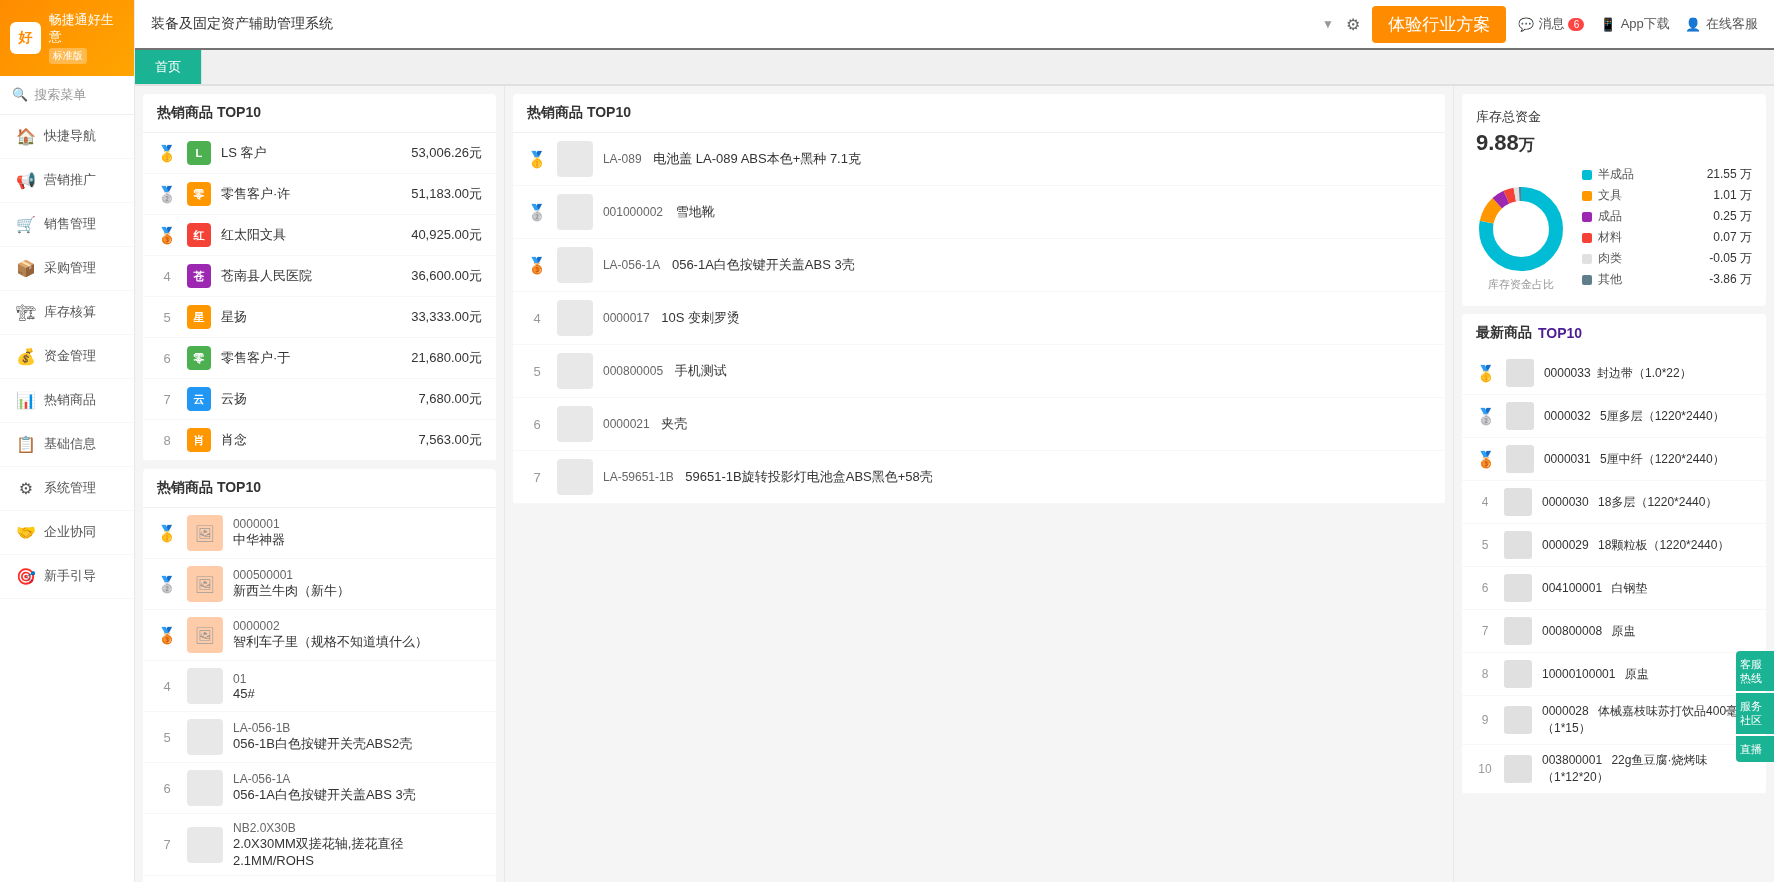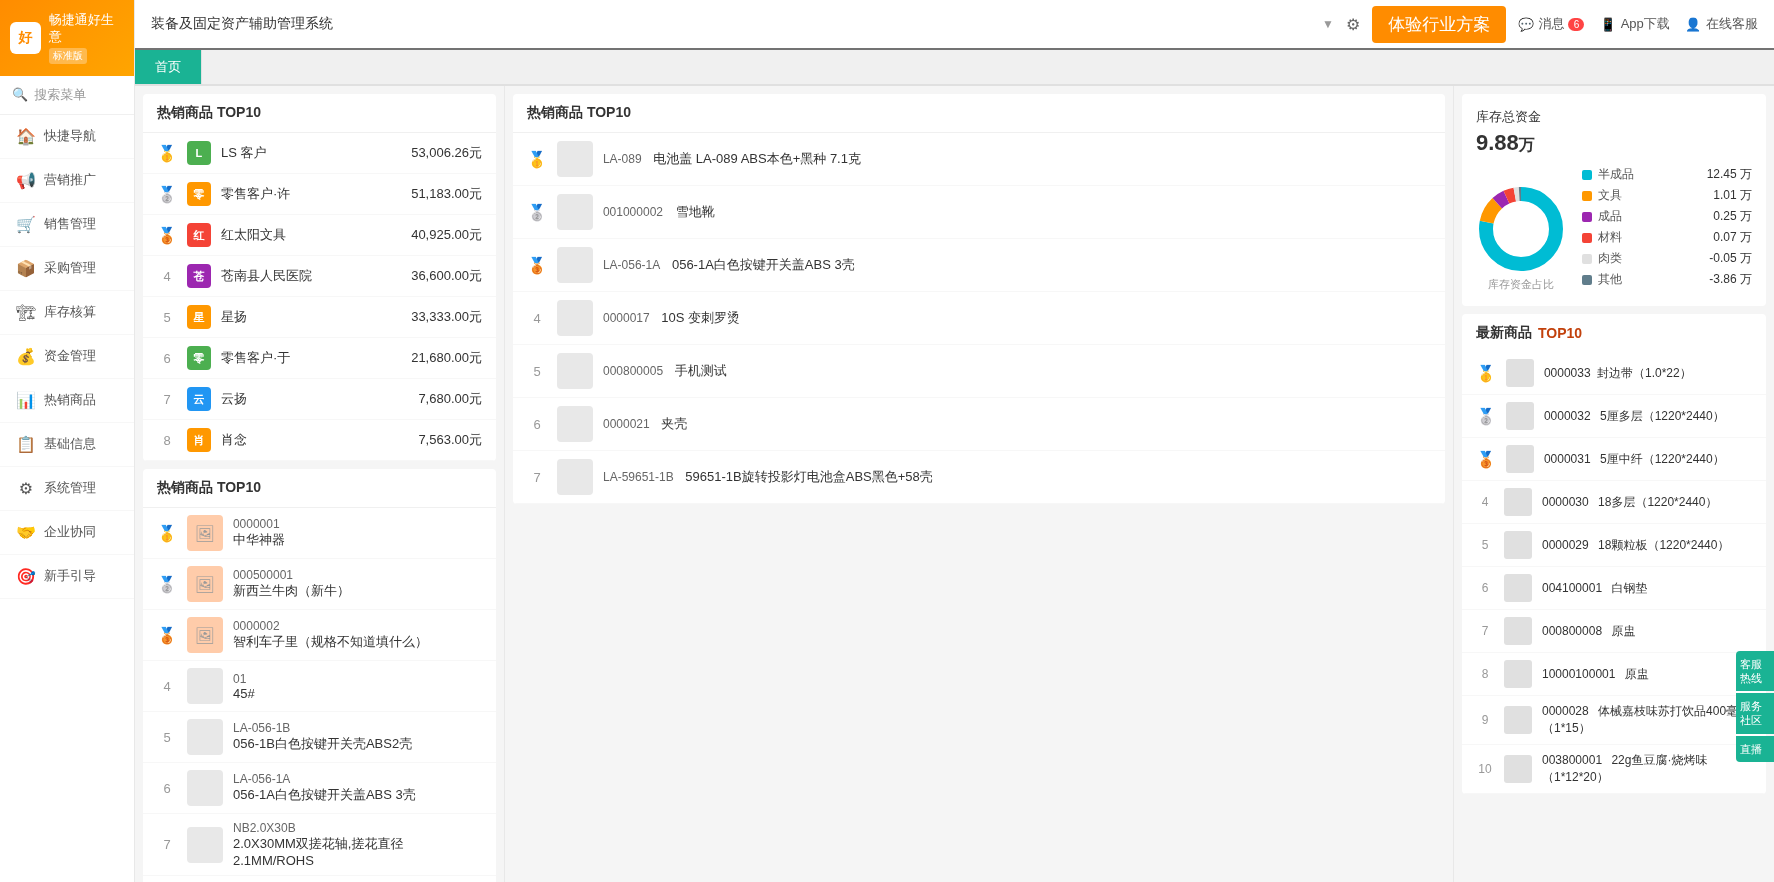--- a/index.html
+++ b/index.html
@@ -232,21 +232,21 @@
     .legend-name { flex: 1; color: #555; }
     .legend-val { color: #333; white-space: nowrap; }
 
     
     .newest-header {
       padding: 10px 14px;
       font-size: 14px; font-weight: bold; color: #333;
       display: flex; align-items: center; gap: 6px;
     }
     .newest-header .top10-label {
-      color: #c2410c; font-weight: bold;
+      color: #4c1d95; font-weight: bold;
     }
     .newest-item {
       display: flex;
       align-items: center;
       padding: 7px 14px;
       border-bottom: 1px solid #f7f7f7;
       gap: 10px;
     }
     .newest-rank { width: 18px; text-align: center; font-size: 12px; color: #999; }
     .newest-img {
@@ -594,21 +594,21 @@
                 <circle cx="45" cy="45" r="35" fill="none" stroke="#f44336" stroke-width="14" stroke-dasharray="8.79645943005142 211.1150263212341" stroke-dashoffset="-204.51768174869554"></circle>
                 <circle cx="45" cy="45" r="35" fill="none" stroke="#e0e0e0" stroke-width="14" stroke-dasharray="4.39822971502571 215.5132560362598" stroke-dashoffset="-213.31414117874695"></circle>
                 <circle cx="45" cy="45" r="35" fill="none" stroke="#607d8b" stroke-width="14" stroke-dasharray="2.199114857512855 217.71237089377266" stroke-dashoffset="-217.71237089377266"></circle>
               </svg>
             <div class="donut-label">库存资金占比</div>
           </div>
           <div class="legend" id="legend-container">
               <div class="legend-item">
     <div class="legend-dot" style="background:#00bcd4"></div>
     <span class="legend-name">半成品</span>
-    <span class="legend-val">12.45 万</span>
+    <span class="legend-val">21.55 万</span>
   </div>
               <div class="legend-item">
     <div class="legend-dot" style="background:#ff9800"></div>
     <span class="legend-name">文具</span>
     <span class="legend-val">1.01 万</span>
   </div>
               <div class="legend-item">
     <div class="legend-dot" style="background:#9c27b0"></div>
     <span class="legend-name">成品</span>
     <span class="legend-val">0.25 万</span>

